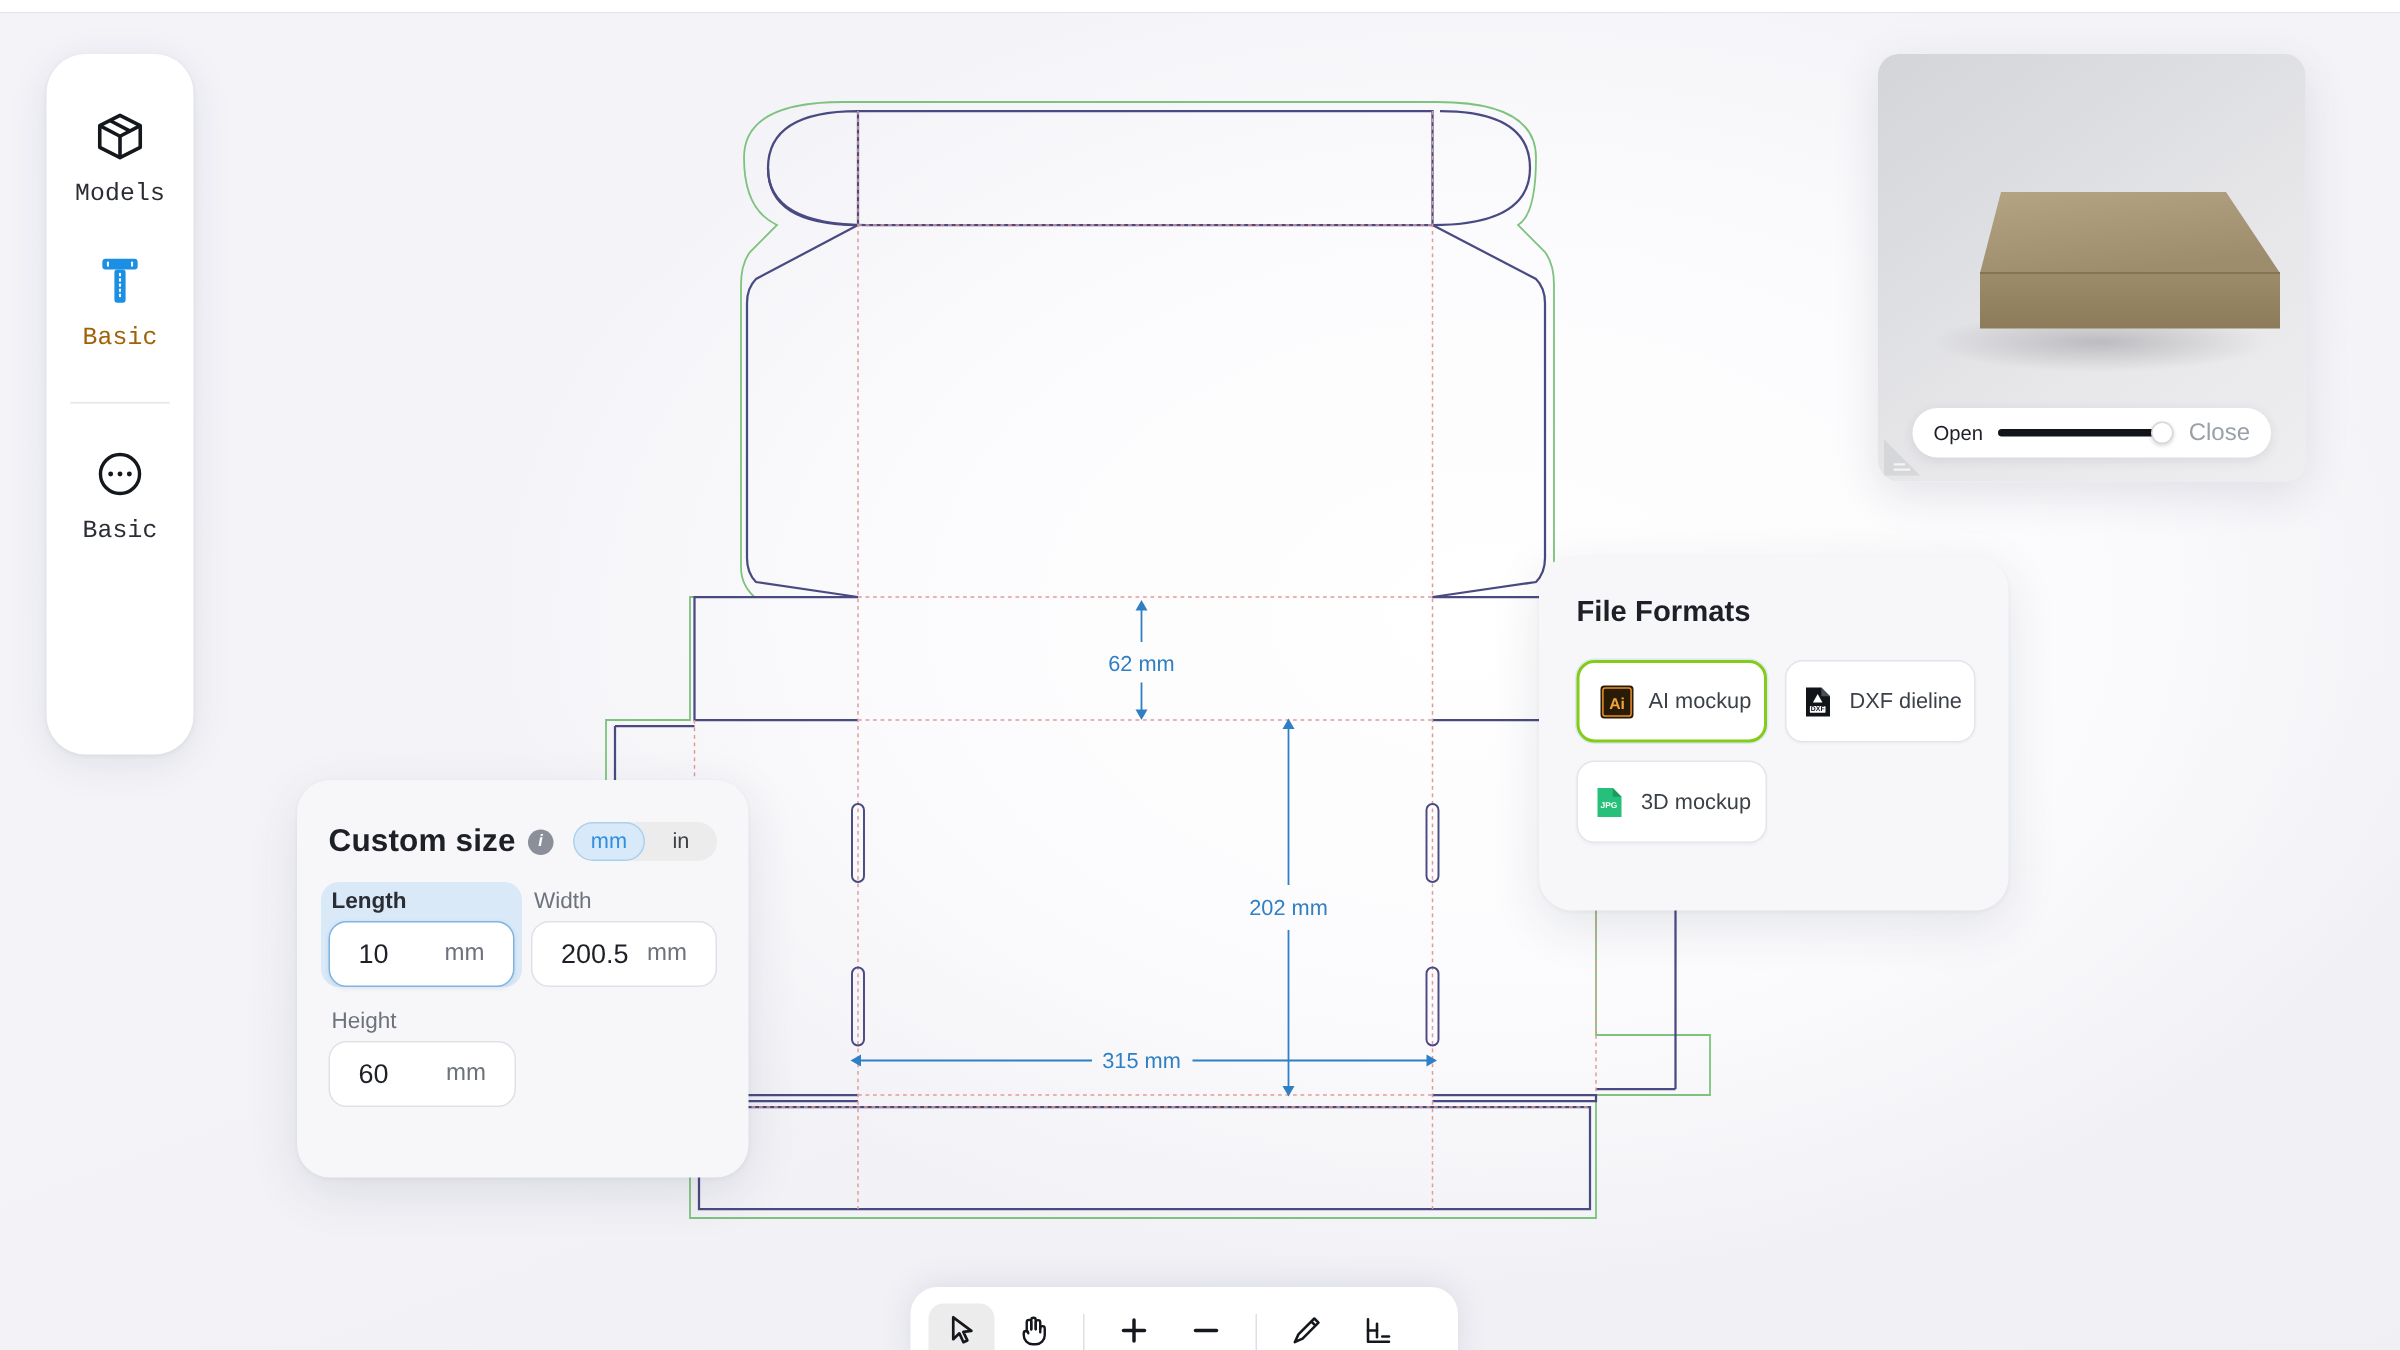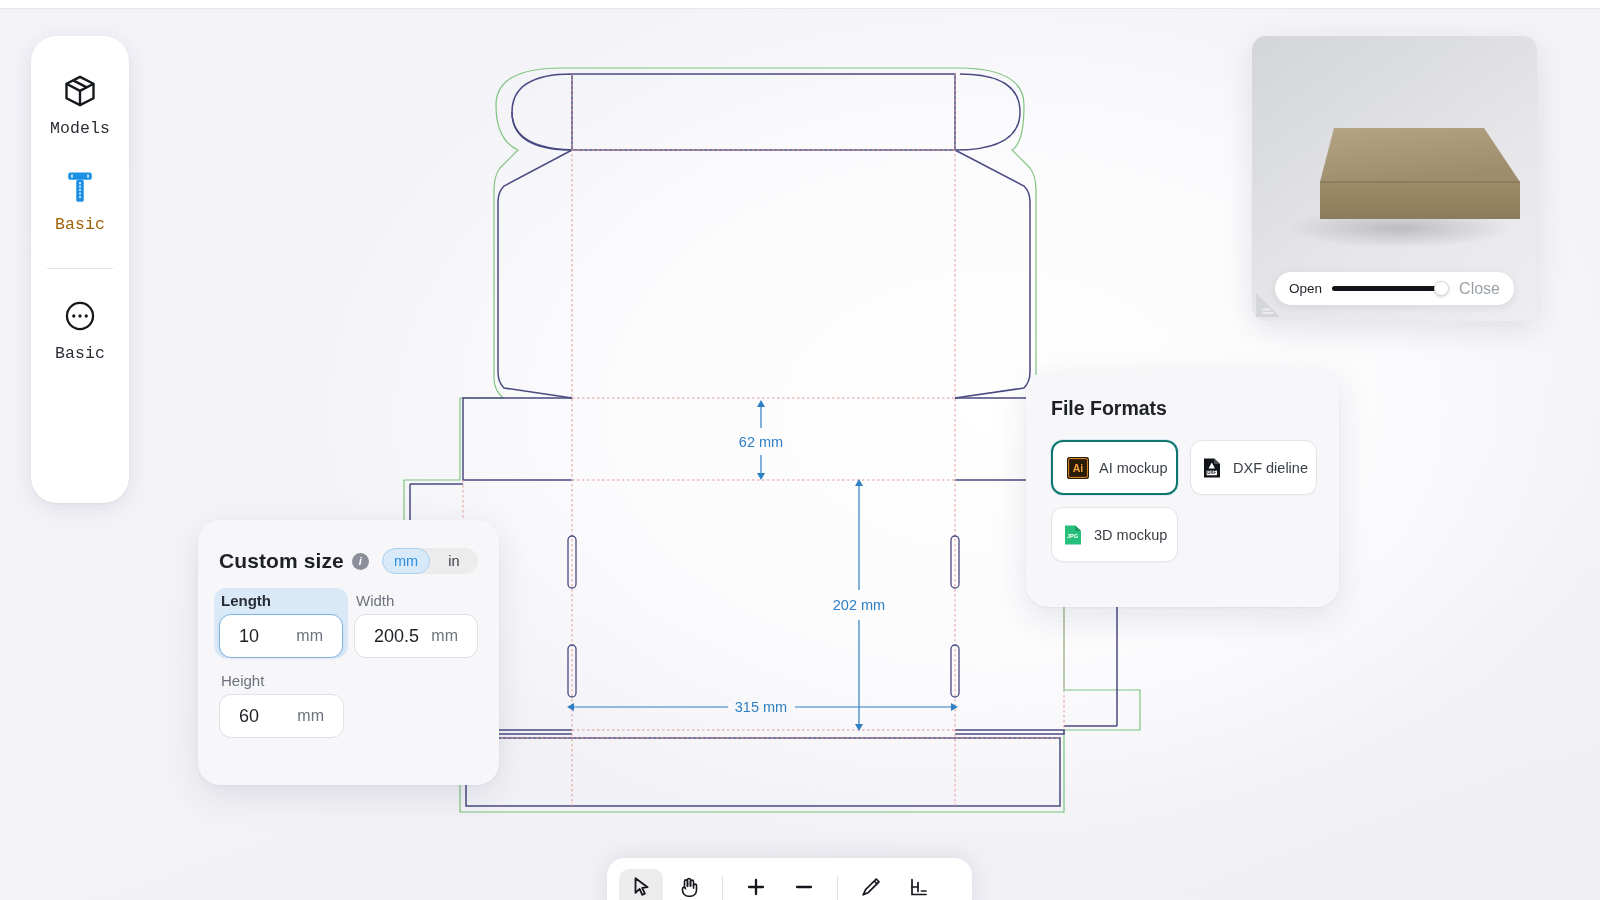--- a/index.html
+++ b/index.html
@@ -188,21 +188,21 @@
     height: 55px;
     background: #ffffff;
     border: 1px solid #e4e5ea;
     border-radius: 12px;
     display: flex; align-items: center;
     padding: 0 9px;
     cursor: pointer;
     box-shadow: 0 1px 2px rgba(40,45,75,0.04);
   }
   .fmt-btn.sel {
-    border: 2px solid #0f766e;
+    border: 2px solid #84cc16;
     box-shadow: 0 0 0 1px rgba(18,131,221,.12);
     padding-left: 13px;
   }
   .fmt-label { font-size: 14.5px; color: #3c4047; margin-left: 9px; white-space: nowrap; }
   .fi { width: 24px; height: 24px; flex: 0 0 auto; }
 
   
   .preview {
     position: absolute; left: 1252px; top: 36px;
     width: 285px; height: 285px;

